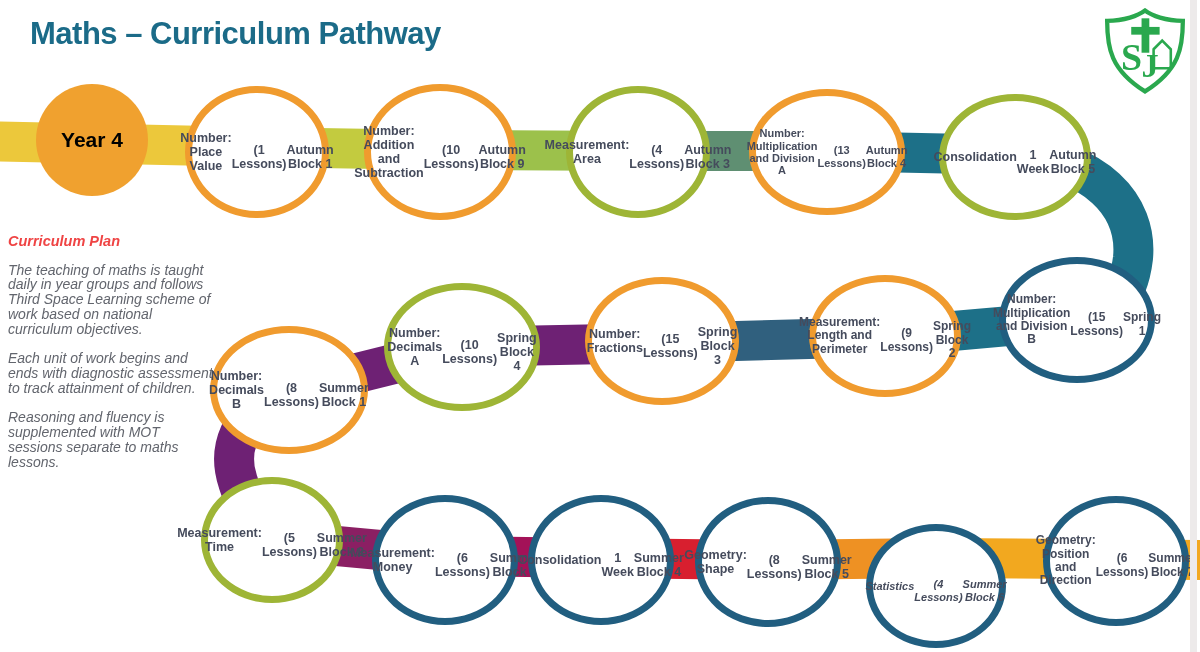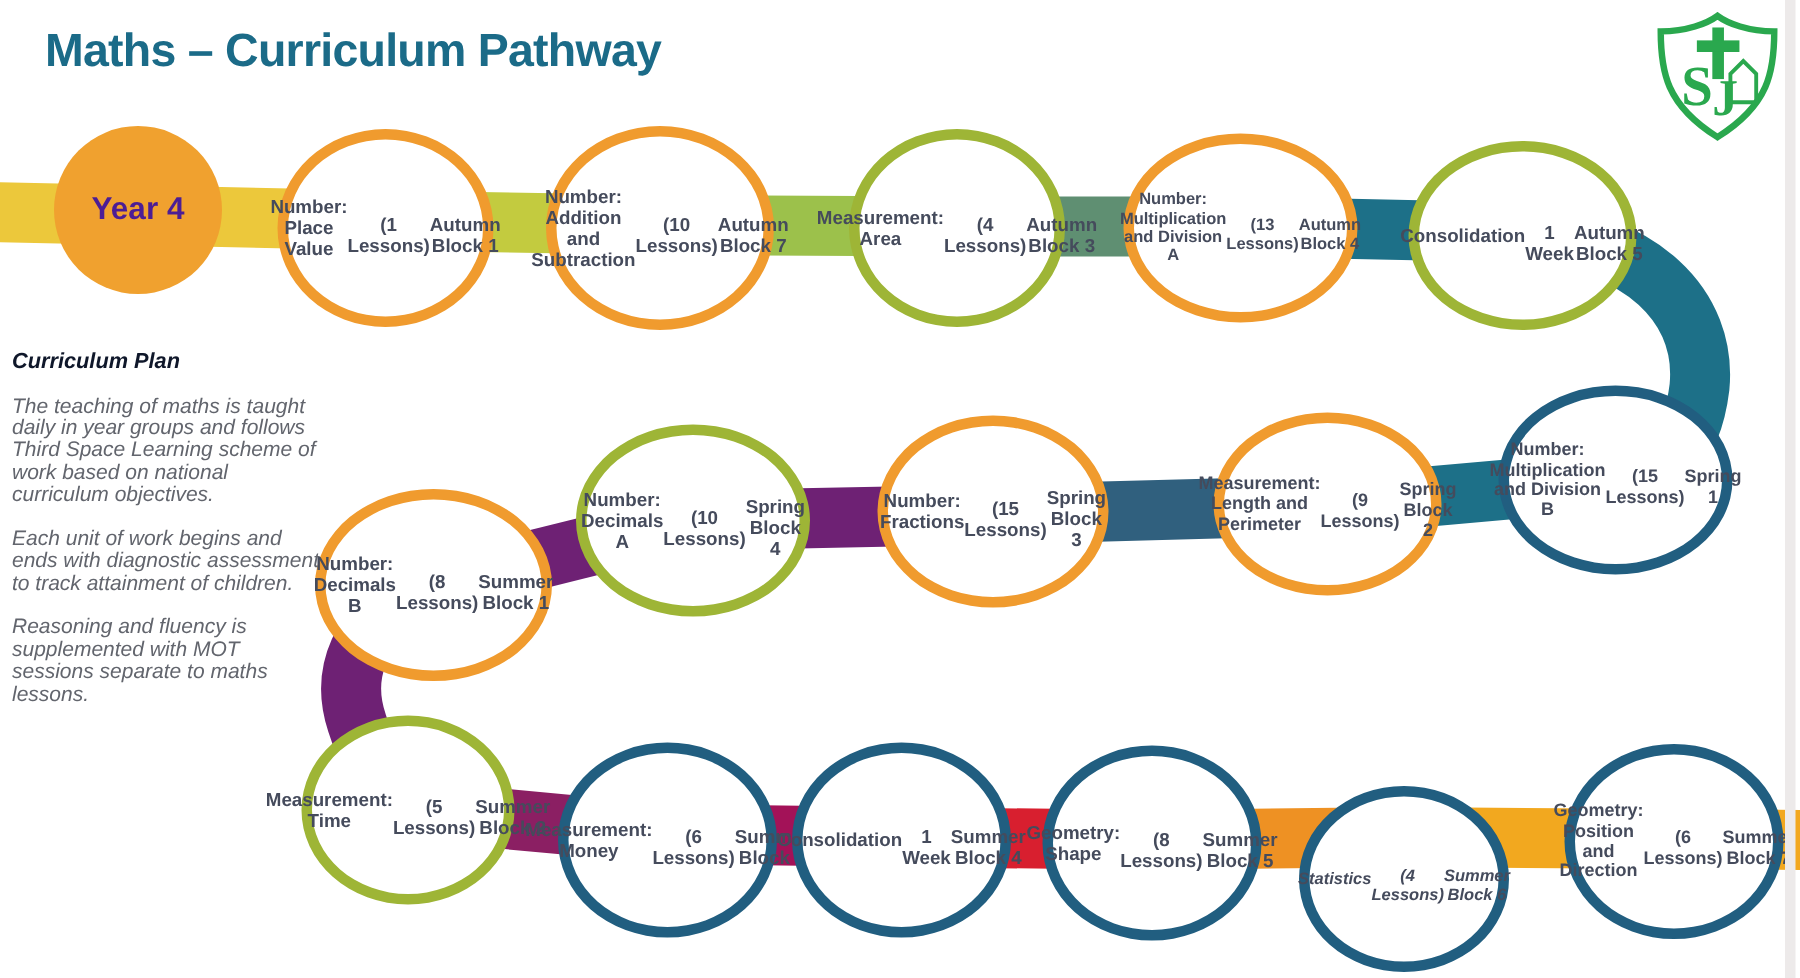--- a/index.html
+++ b/index.html
@@ -3,28 +3,28 @@
 <meta charset="utf-8">
 <style>
   html,body{margin:0;padding:0;background:#fff;}
   .stage{position:relative;width:1200px;height:652px;background:#ffffff;overflow:hidden;
          font-family:"Liberation Sans","DejaVu Sans",sans-serif;}
   #pathway-svg{position:absolute;left:0;top:0;z-index:1;}
   .page-title{position:absolute;left:30px;top:16px;z-index:5;font-size:31px;font-weight:bold;
               letter-spacing:-0.5px;color:#1b6b88;margin:0;}
   .year-circle{position:absolute;left:36px;top:84px;width:112px;height:112px;border-radius:50%;
                background:#f0a12f;z-index:3;display:flex;align-items:center;justify-content:center;
-               font-size:21px;font-weight:bold;color:#4c1d95;}
+               font-size:21px;font-weight:bold;color:#000000;}
   .node{position:absolute;z-index:3;background:#ffffff;border:7px solid #f09b2e;border-radius:50%;
         box-sizing:border-box;display:flex;flex-direction:row;align-items:center;justify-content:center;
         text-align:center;padding:4px 10px;font-weight:bold;color:#454b5c;line-height:1.12;}
   .node .n-lessons,.node .n-block{margin-top:9px;}
   .plan{position:absolute;left:8px;top:234px;width:208px;z-index:4;color:#62656d;
         font-style:italic;font-size:14px;line-height:1.07;}
-  .plan h3{margin:0 0 13px 0;font-size:14.5px;color:#0f172a;font-style:italic;}
+  .plan h3{margin:0 0 13px 0;font-size:14.5px;color:#ef4444;font-style:italic;}
   .plan p{margin:0 0 14px 0;}
   .logo{position:absolute;left:1102px;top:8px;z-index:5;}
   .page-edge{position:absolute;left:1190px;top:0;width:7px;height:652px;background:#edeaea;z-index:6;}
 </style>
 </head>
 <body>
 
 <div class="stage">
 
   <svg id="pathway-svg" width="1200" height="652" viewBox="0 0 1200 652">
@@ -70,21 +70,21 @@
 
   <div id="nodes-layer">
       <div class="node" style="left: 185px; top: 86px; width: 144px; height: 132px; border-color: rgb(240, 155, 46); font-size: 12.5px;">
         <span class="n-title">Number: Place Value</span>
         <span class="n-lessons">(1 Lessons)</span>
         <span class="n-block">Autumn Block 1</span>
       </div>
       <div class="node" style="left: 364px; top: 84px; width: 152px; height: 136px; border-color: rgb(240, 155, 46); font-size: 12.5px; justify-content: center;">
         <span class="n-title">Number: Addition and Subtraction</span>
         <span class="n-lessons">(10 Lessons)</span>
-        <span class="n-block">Autumn Block 7</span>
+        <span class="n-block">Autumn Block 9</span>
       </div>
       <div class="node" style="left: 566px; top: 86px; width: 144px; height: 132px; border-color: rgb(158, 181, 54); font-size: 12.5px;">
         <span class="n-title">Measurement: Area</span>
         <span class="n-lessons">(4 Lessons)</span>
         <span class="n-block">Autumn Block 3</span>
       </div>
       <div class="node" style="left: 749px; top: 89px; width: 156px; height: 126px; border-color: rgb(240, 155, 46); font-size: 11px;">
         <span class="n-title">Number: Multiplication and Division A</span>
         <span class="n-lessons">(13 Lessons)</span>
         <span class="n-block">Autumn Block 4</span>

